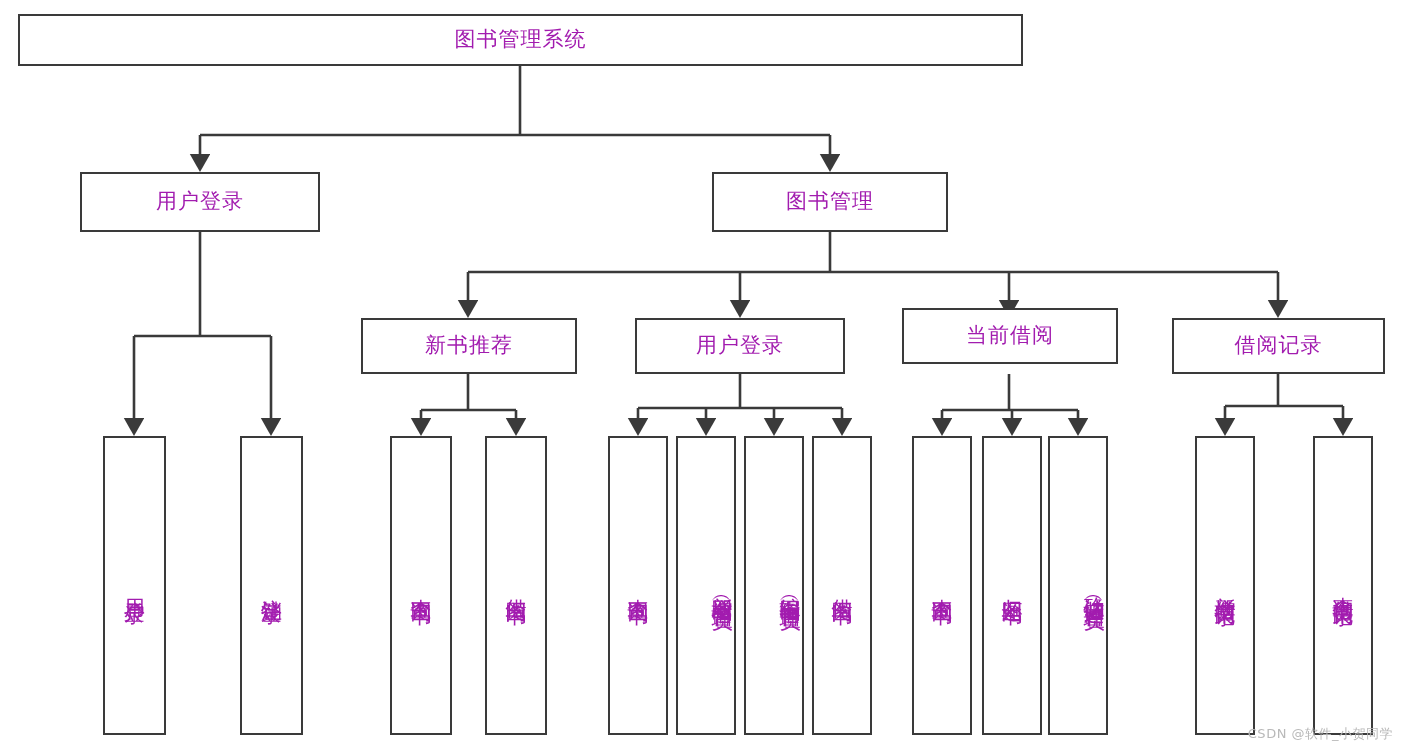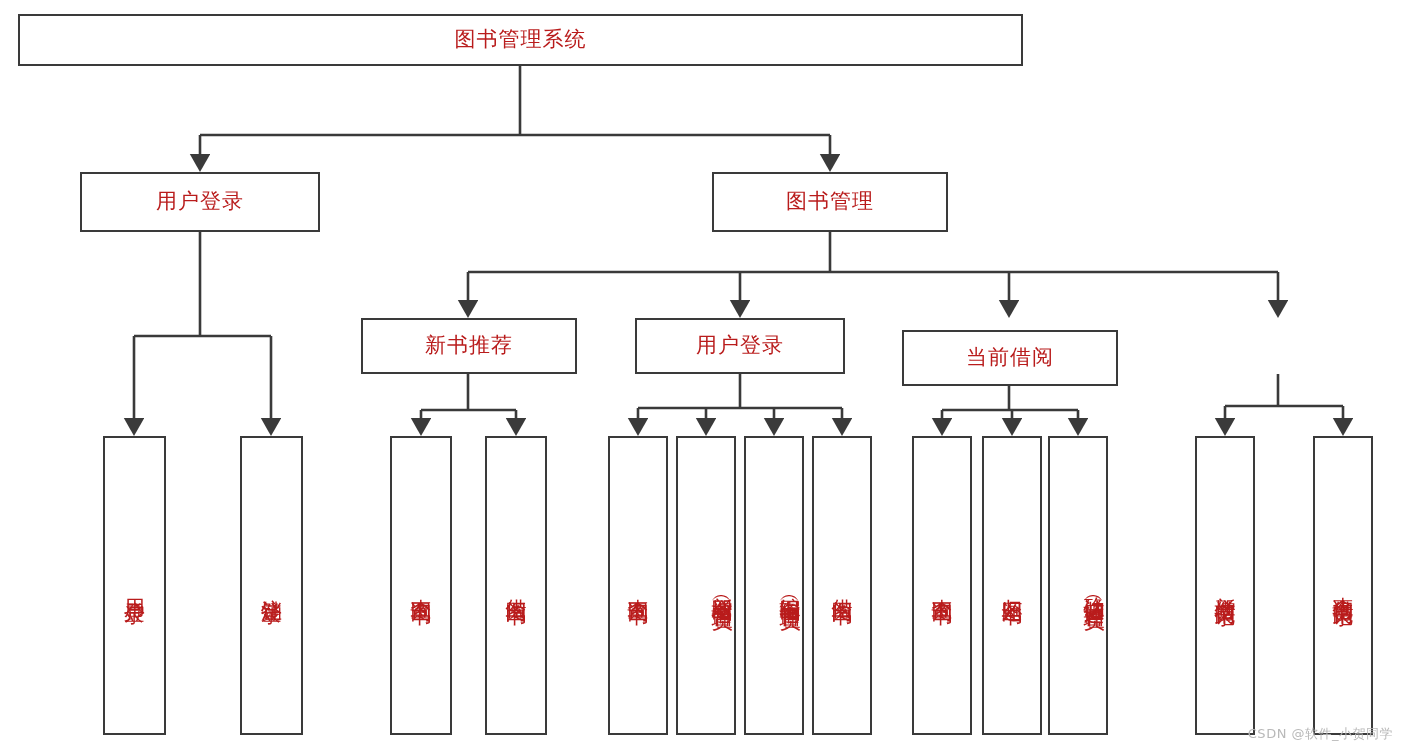--- a/index.html
+++ b/index.html
@@ -14,21 +14,21 @@
   #diagram-root{position:absolute;left:0;top:0;width:1405px;height:747px;}
   svg.edges{position:absolute;left:0;top:0;width:1405px;height:747px;pointer-events:none;}
   .node{
     position:absolute;
     box-sizing:border-box;
     background:#ffffff;
     border:2px solid #3a3a3a;
     display:flex;
     align-items:center;
     justify-content:center;
-    color:#b91c1c;
+    color:#a21caf;
     z-index:2;
   }
   .node-h{
     font-size:21px;
     letter-spacing:1px;
     white-space:nowrap;
     line-height:1.1;
   }
   .node-v{
     font-size:21px;
@@ -109,21 +109,22 @@
     </g>
   </svg>
 
   <div class="node node-h" style="left:18px;top:14px;width:1005px;height:52px;">图书管理系统</div>
 
   <div class="node node-h" style="left:80px;top:172px;width:240px;height:60px;">用户登录</div>
   <div class="node node-h" style="left:361px;top:318px;width:216px;height:56px;">新书推荐</div>
 
   <div class="node node-h" style="left:712px;top:172px;width:236px;height:60px;">图书管理</div>
   <div class="node node-h" style="left:635px;top:318px;width:210px;height:56px;">用户登录</div>
-  <div class="node node-h" style="left:902px;top:330px;width:216px;height:56px;">当前借阅</div>
+  <div class="node node-h" style="left:902px;top:308px;width:216px;height:56px;">当前借阅</div>
+  <div class="node node-h" style="left:1172px;top:318px;width:213px;height:56px;">借阅记录</div>
 
   <div class="node node-v center-v" style="left:103px;top:436px;width:63px;height:299px;">用户登录</div>
   <div class="node node-v center-v" style="left:240px;top:436px;width:63px;height:299px;">注销登录</div>
 
   <div class="node node-v center-v" style="left:390px;top:436px;width:62px;height:299px;">查询图书</div>
   <div class="node node-v center-v" style="left:485px;top:436px;width:62px;height:299px;">借阅图书</div>
 
   <div class="node node-v center-v" style="left:608px;top:436px;width:60px;height:299px;">查询图书</div>
   <div class="node node-v" style="left:676px;top:436px;width:60px;height:299px;">新增图书（管理员）</div>
   <div class="node node-v" style="left:744px;top:436px;width:60px;height:299px;">编辑图书（管理员）</div>

